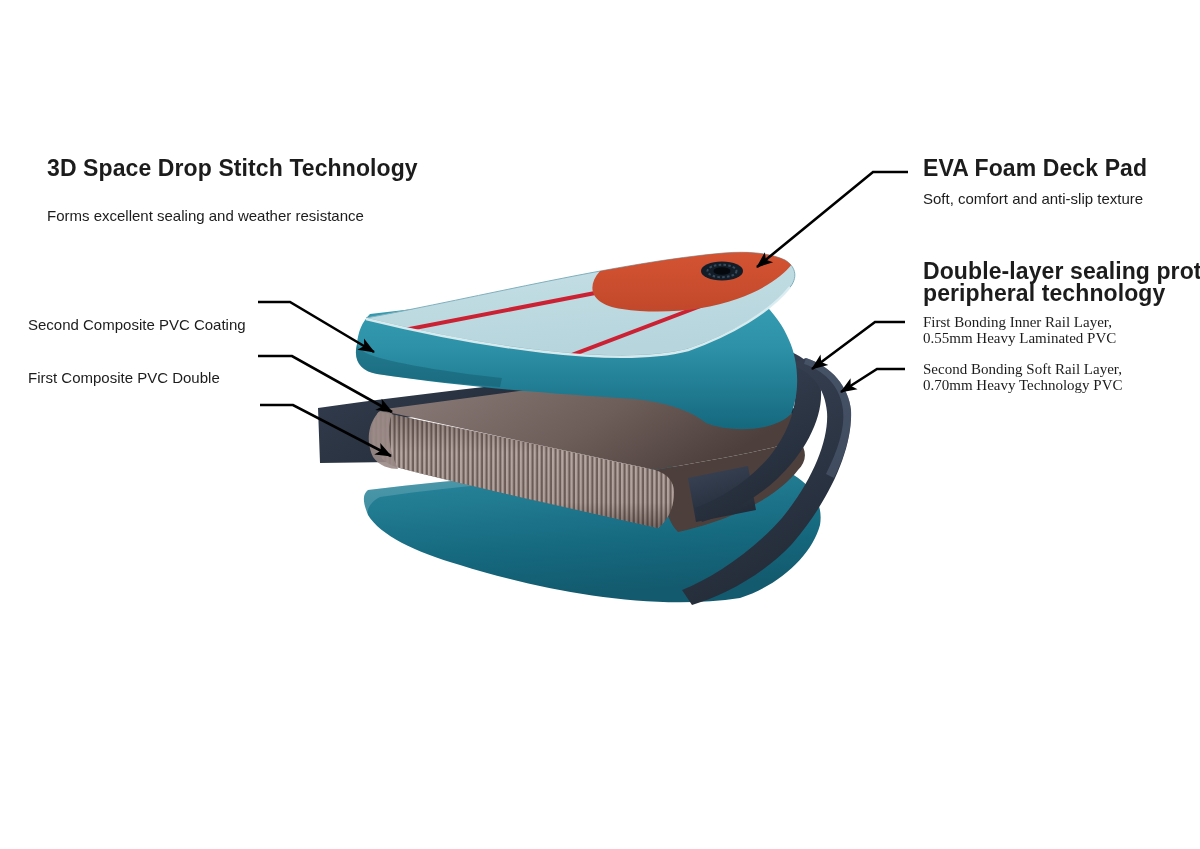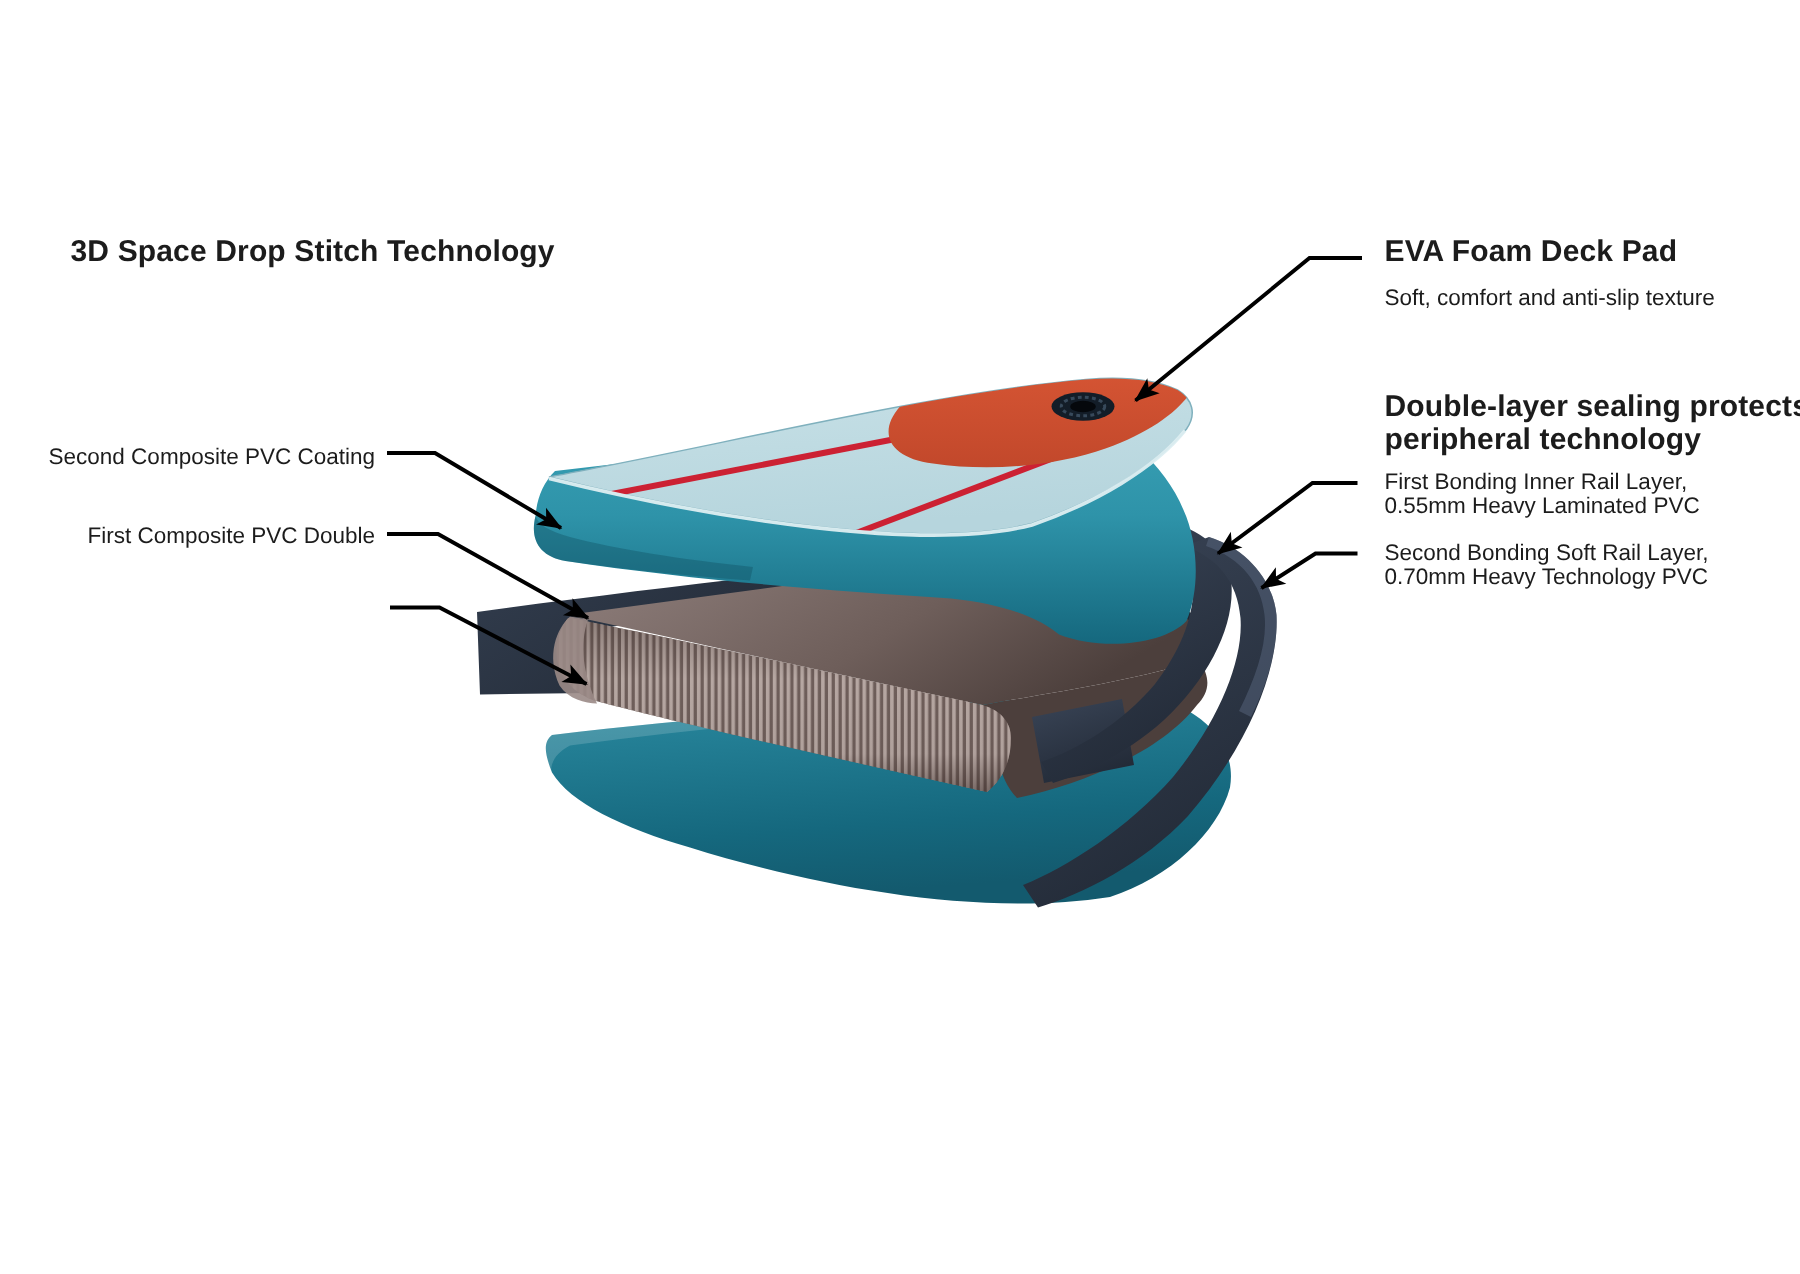--- a/index.html
+++ b/index.html
@@ -6,24 +6,24 @@
   body{
     width:1200px;height:849px;
     background:var(--background,#ffffff);
     font-family:"Liberation Sans",sans-serif;
     color:var(--text,#1c1c1c);
     position:relative;overflow:hidden;
   }
   .stage{position:absolute;left:0;top:0;width:1200px;height:849px;}
   .diagram-svg{position:absolute;left:0;top:0;}
   .lbl{position:absolute;white-space:nowrap;}
-  .h1{font-size:20px;font-weight:bold;line-height:22px;letter-spacing:.1px;}
+  .h1{font-size:23px;font-weight:bold;line-height:22px;letter-spacing:.1px;}
   .body{font-size:15px;line-height:20px;}
-  .small{font-size:15px;line-height:16px;}
-  .right-align{text-align:right;}
+  .small{font-size:15px;line-height:16px;font-family:Liberation Serif, serif;}
+  .right-align{text-align:left;margin-top:20px;}
 </style>
 </head>
 <body>
 
 <div class="stage">
 
   <svg class="diagram-svg" width="1200" height="849" viewBox="0 0 1200 849">
     <defs>
       <marker id="ah" markerUnits="userSpaceOnUse" markerWidth="20" markerHeight="16" refX="16" refY="7" orient="auto">
         <path d="M0.5,0.5 L17,7 L0.5,13.5 L4.5,7 Z" fill="var(--arrow,#000)"></path>
@@ -196,20 +196,21 @@
       <polyline points="258,302 290,302 374,352" marker-end="url(#ah)"></polyline>
       <polyline points="258,356 292,356 392,412" marker-end="url(#ah)"></polyline>
       <polyline points="260,405 293,405 391,456" marker-end="url(#ah)"></polyline>
       <polyline points="908,172 873,172 757,267" marker-end="url(#ah)"></polyline>
       <polyline points="905,322 875,322 812,369" marker-end="url(#ah)"></polyline>
       <polyline points="905,369 877,369 841,392" marker-end="url(#ah)"></polyline>
     </g>
   </svg>
 
   <div class="lbl h1" style="left:47px;top:157px">3D Space Drop Stitch Technology</div>
+  <div class="lbl body" style="left:47px;top:206px">Forms excellent sealing and weather resistance</div>
 
   <div class="lbl body right-align" style="left:28px;top:295px;width:222px">Second Composite PVC Coating</div>
   <div class="lbl body right-align" style="left:28px;top:348px;width:222px">First Composite PVC Double</div>
 
   <div class="lbl body" style="left:923px;top:189px">Soft, comfort and anti-slip texture</div>
   <div class="lbl h1" style="left:923px;top:157px">EVA Foam Deck Pad</div>
 
   <div class="lbl h1" style="left:923px;top:260px">
     <div>Double-layer sealing protects</div>
     <div>peripheral technology</div>

